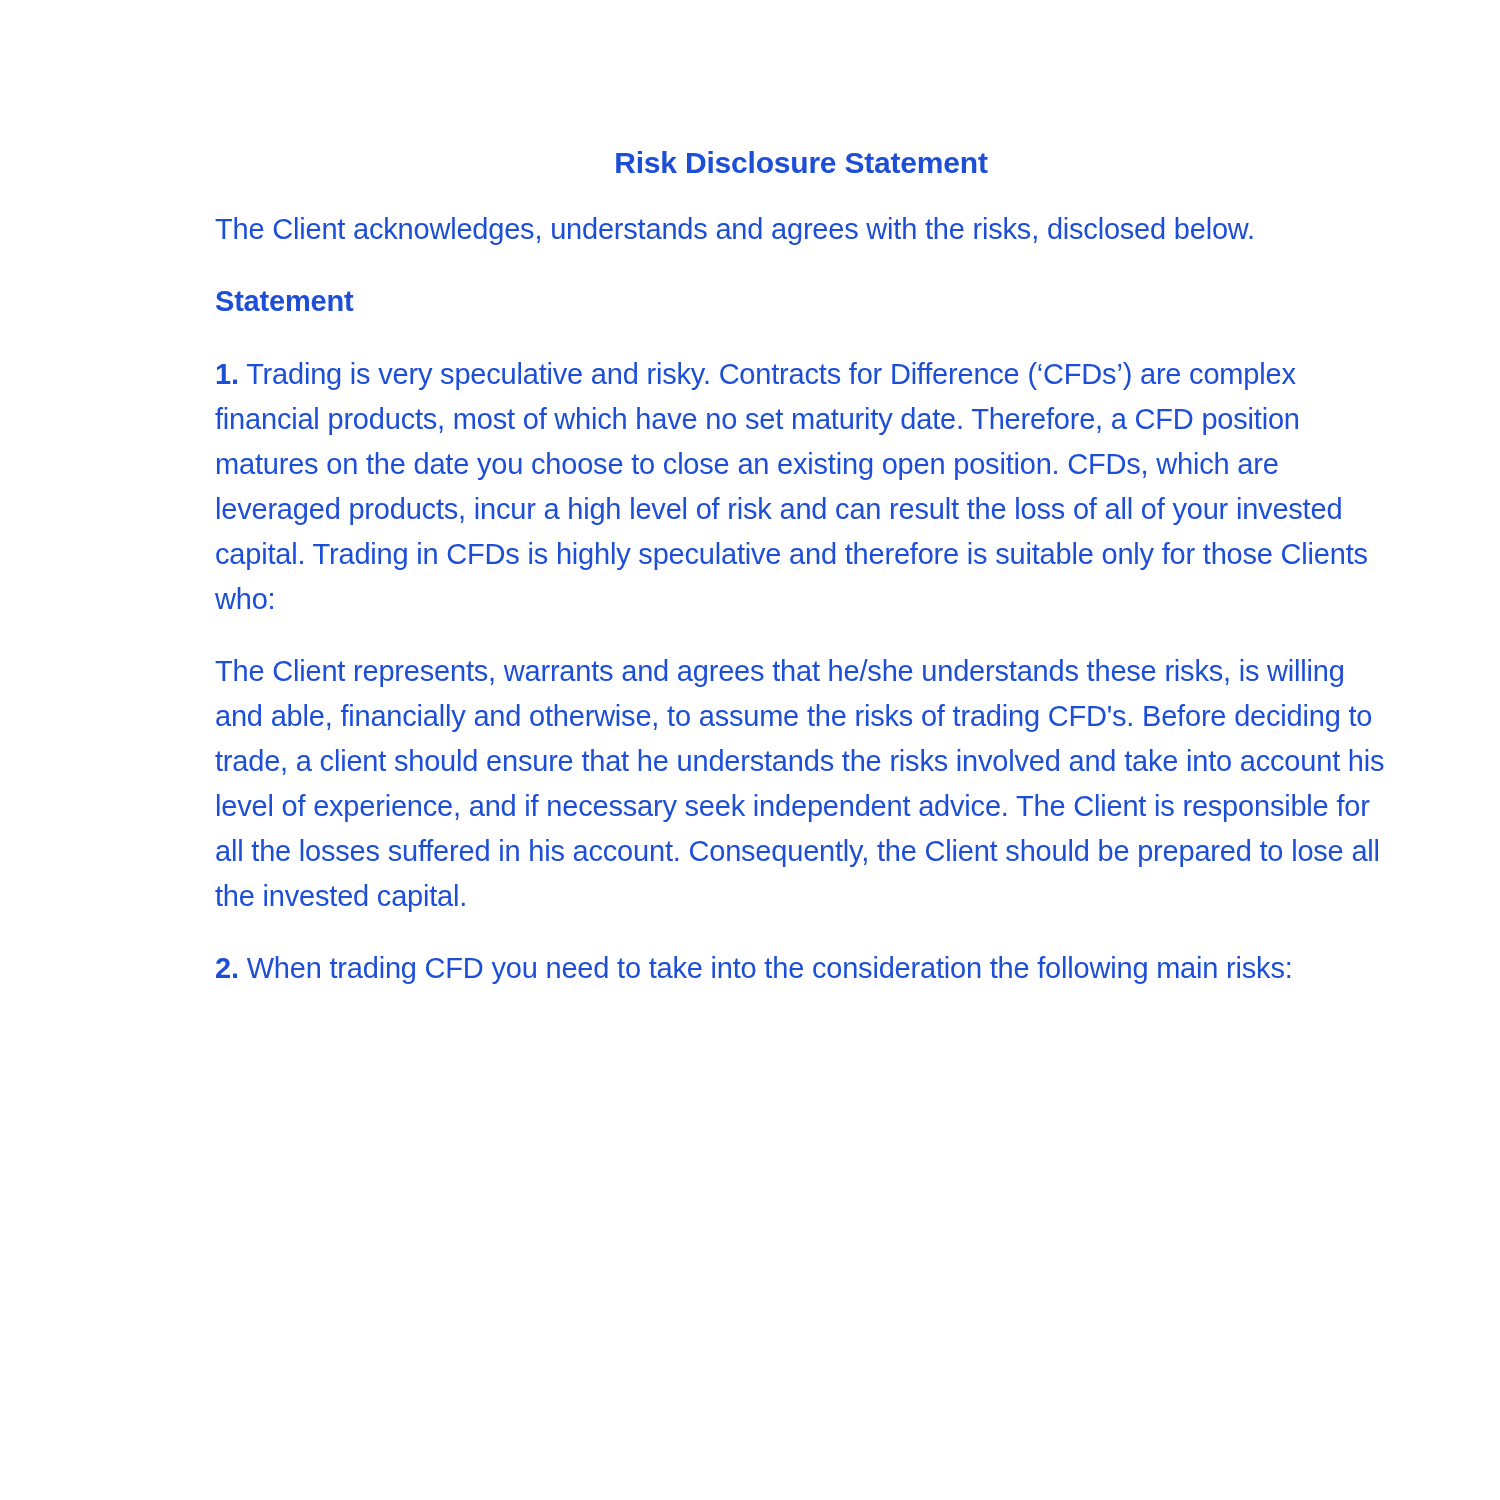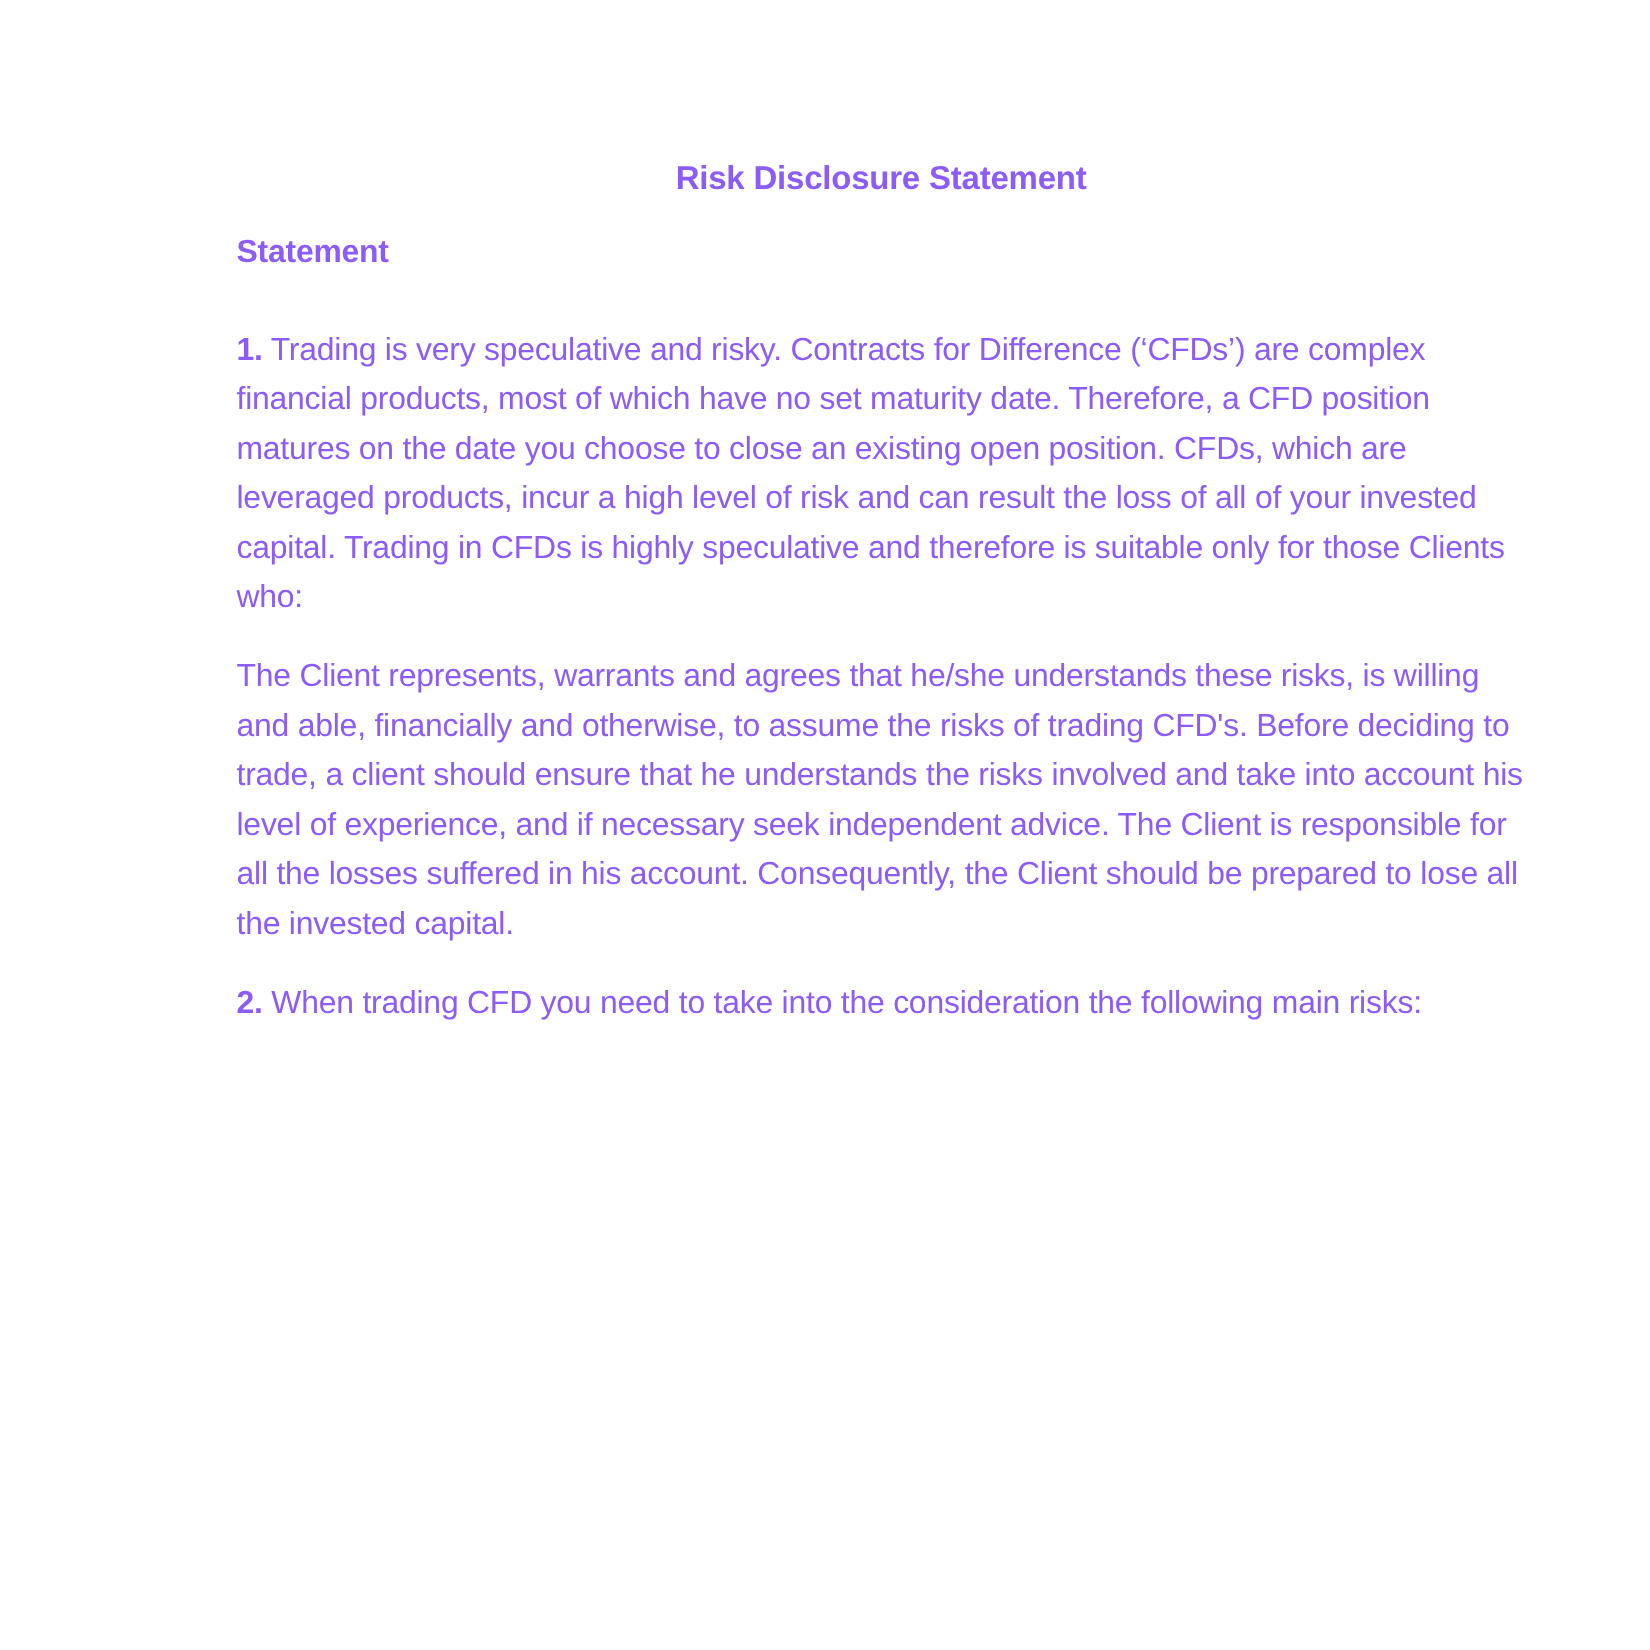--- a/index.html
+++ b/index.html
@@ -7,21 +7,21 @@
     padding: 0;
     background: #ffffff;
   }
   .page {
     position: relative;
     width: 1500px;
     height: 1500px;
     background: #ffffff;
     overflow: hidden;
     font-family: "Liberation Sans", "DejaVu Sans", sans-serif;
-    color: #8b5cf6;
+    color: #1d4ed8;
   }
   .content {
     box-sizing: border-box;
     width: 100%;
     height: 100%;
     padding: 140px 113px 0 215px;
   }
   .doc-title {
     font-size: 30px;
     font-weight: bold;
@@ -35,35 +35,36 @@
     line-height: 45px;
     letter-spacing: -0.2px;
     margin: 0 0 27px 0;
     text-align: left;
   }
   .section-heading {
     font-size: 29px;
     font-weight: bold;
     line-height: 45px;
     letter-spacing: -0.2px;
-    margin: 0 0 44px 0;
+    margin: 0 0 28px 0;
   }
   .lead-bold {
     font-weight: bold;
   }
 </style>
 </head>
 <body>
 
 <div class="page">
   <div class="content">
 
     <h1 class="doc-title">Risk Disclosure Statement</h1>
 
 
+    <p class="para">The Client acknowledges, understands and agrees with the risks, disclosed below.</p>
 
     <p class="section-heading">Statement</p>
 
     <p class="para"><span class="lead-bold">1.</span><span> Trading is very speculative and risky. Contracts for Difference (‘CFDs’) are complex financial products, most of which have no set maturity date. Therefore, a CFD position matures on the date you choose to close an existing open position. CFDs, which are leveraged products, incur a high level of risk and can result the loss of all of your invested capital. Trading in CFDs is highly speculative and therefore is suitable only for those Clients who:</span></p>
 
 
 
 
     <p class="para">The Client represents, warrants and agrees that he/she understands these risks, is willing and able, financially and otherwise, to assume the risks of trading CFD's. Before deciding to trade, a client should ensure that he understands the risks involved and take into account his level of experience, and if necessary seek independent advice. The Client is responsible for all the losses suffered in his account. Consequently, the Client should be prepared to lose all the invested capital.</p>
 

